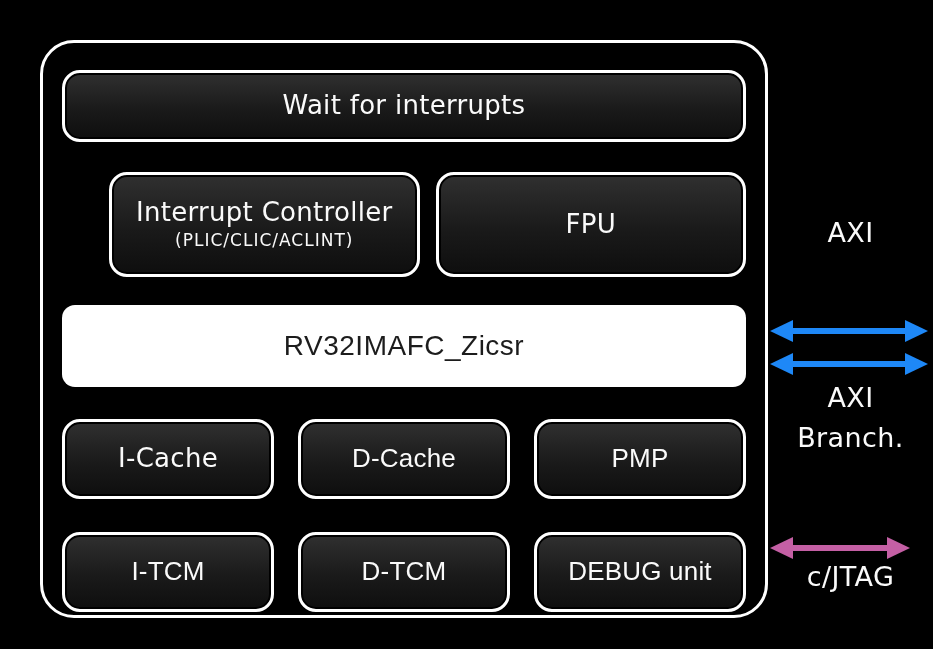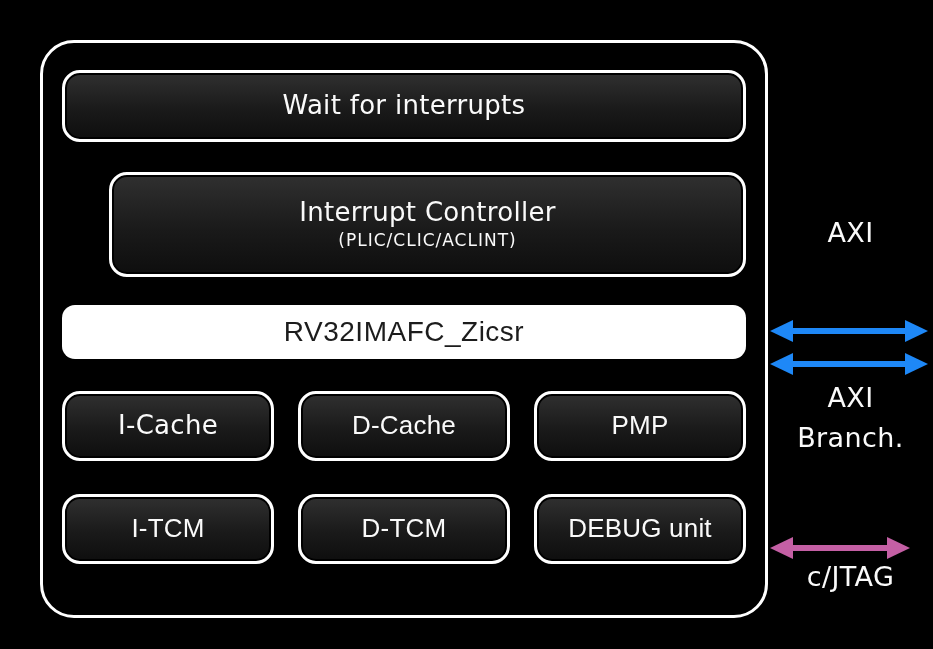--- a/index.html
+++ b/index.html
@@ -32,31 +32,31 @@
     display:flex;flex-direction:column;
     align-items:center;justify-content:center;
     color:#fafafa;
     font-size:26px;
     letter-spacing:0.3px;
     text-align:center;
     line-height:1.15;
   }
   .h72{height:72px;}
   .h105{height:105px;}
-  .h70{height:70px;}
+  .h70{height:80px;}
   .mt30{margin-top:30px;margin-left:47px;}
   .mt28{margin-top:28px;}
   .mt32{margin-top:32px;}
   .mt33{margin-top:33px;}
   .geo{font-family:"DejaVu Sans", sans-serif;}
   .tech{font-family:"Liberation Sans", sans-serif;letter-spacing:0.2px;}
   .sub{font-size:17px;letter-spacing:1px;margin-top:3px;}
   .core{
     box-sizing:border-box;
-    height:54px;
+    height:82px;
     border:none;
     border-radius:13px;
     background:#fff;
     color:#1c1c1c;
     display:flex;align-items:center;justify-content:center;
     font-size:28px;
     font-family:"Liberation Sans", sans-serif;
     letter-spacing:0.5px;
   }
   
@@ -82,20 +82,23 @@
     <div class="row">
       <div class="blk h72 geo">
         <span>Wait for interrupts</span>
       </div>
     </div>
 
     <div class="row mt30">
       <div class="blk h105 geo">
         <span>Interrupt Controller</span>
         <span class="sub">(PLIC/CLIC/ACLINT)</span>
+      </div>
+      <div class="blk h105 geo">
+        <span>FPU</span>
       </div>
     </div>
 
     <div class="core mt28">
       <span>RV32IMAFC_Zicsr</span>
     </div>
 
     <div class="row3 mt32">
       <div class="blk h70 geo">
         <span>I-Cache</span>

